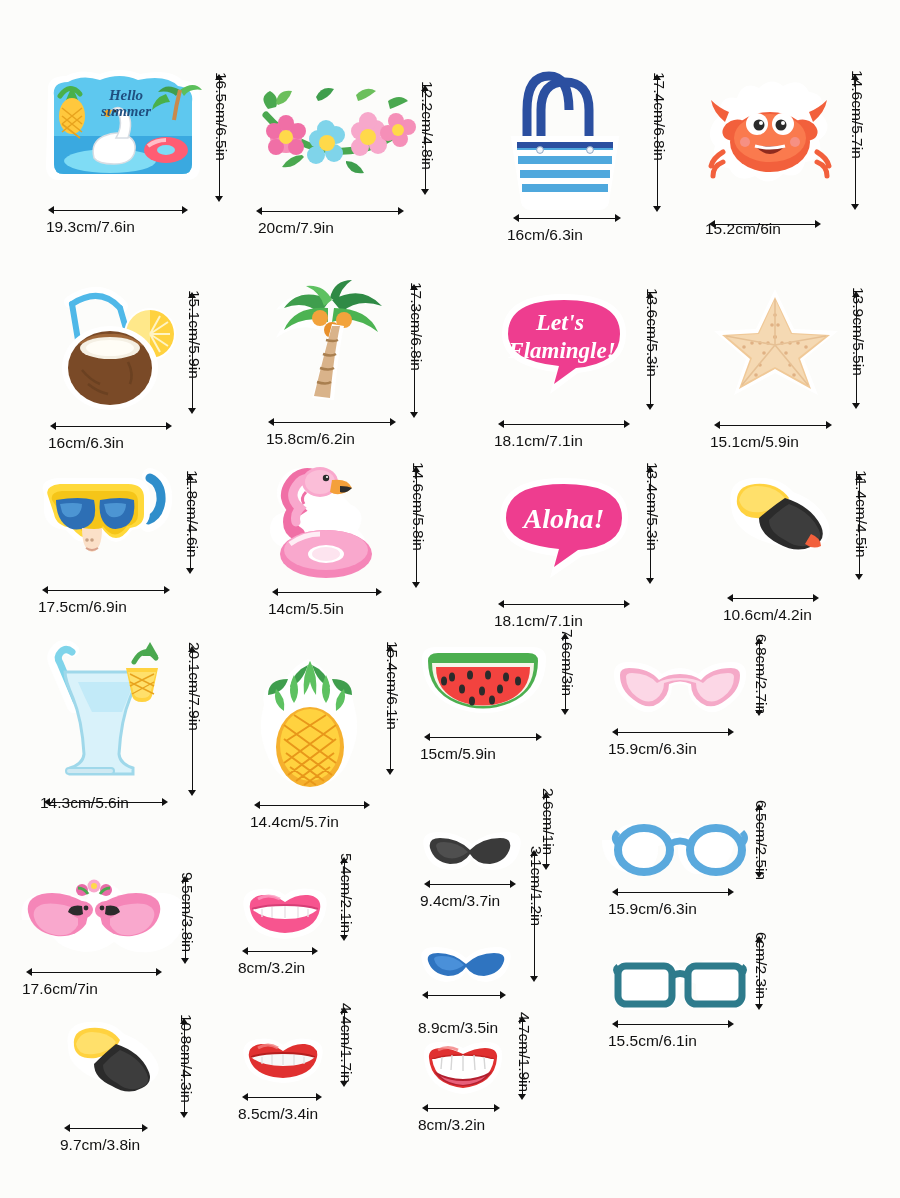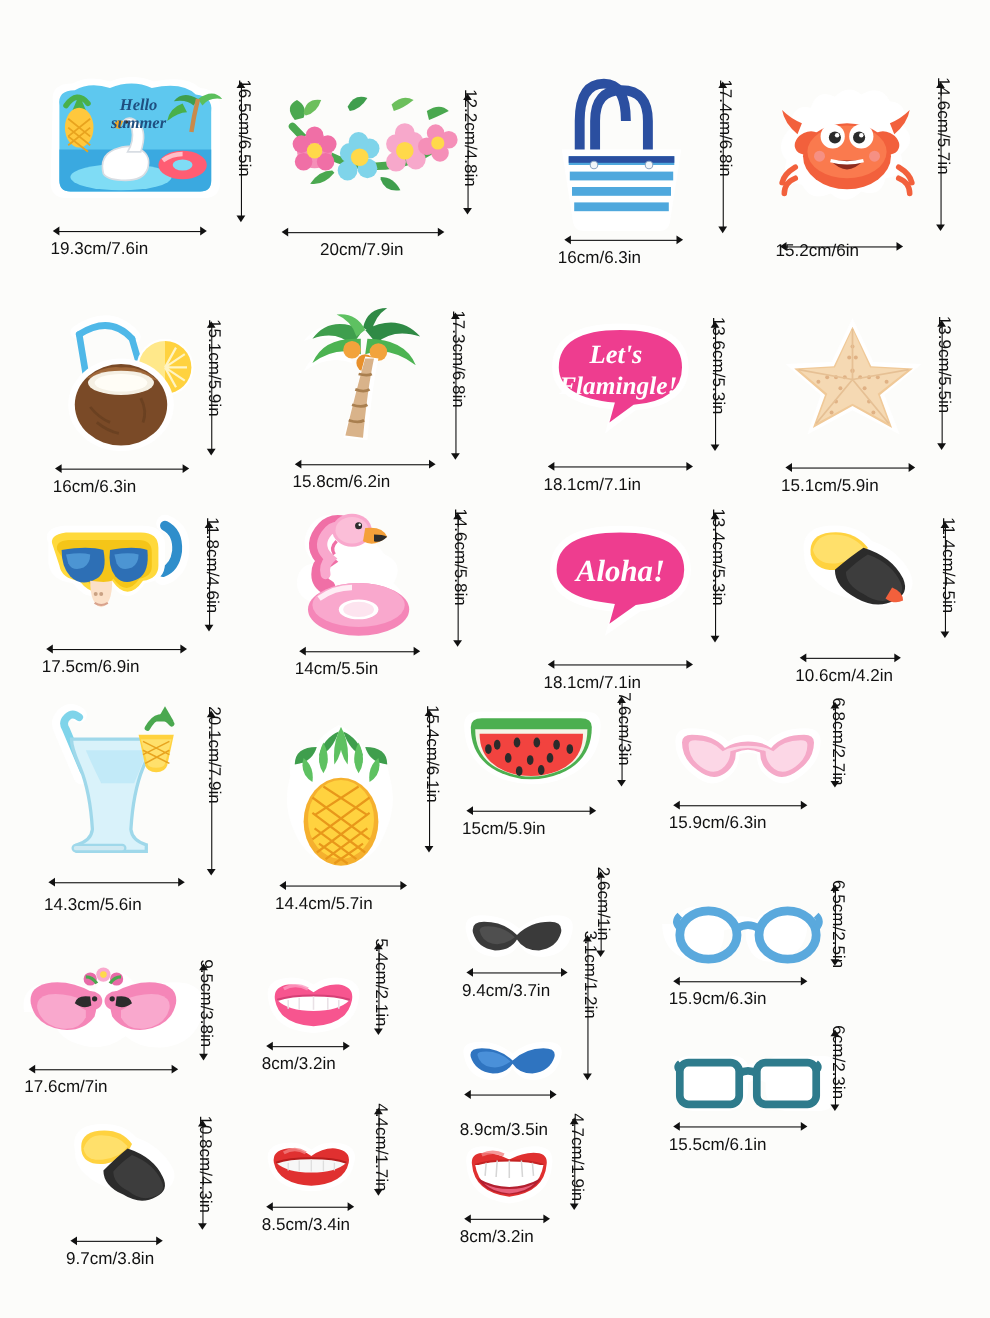--- a/index.html
+++ b/index.html
@@ -157,21 +157,21 @@
         <circle cx="142" cy="45" r="6" fill="#ffd94a"></circle>
       </g>
       <path d="M48 72 q-10 12 -22 10 q8 -12 20 -12z" fill="#4aa84f"></path>
       <path d="M90 78 q4 12 18 10 q-6 -12 -18 -12z" fill="#3f9e4d"></path>
     </svg>
     <div class="arrow-h" style="left:0px; top:122px; width:148px;">
         <span class="hl"></span>
         <span class="line"></span>
         <span class="hr"></span>
       </div>
-    <div class="dim" style="left:2px; top:134px;margin-left:33px;">20cm/7.9in</div>
+    <div class="dim" style="left:2px; top:134px;">20cm/7.9in</div>
     <div class="arrow-v" style="left:165px; top:0px; height:110px;">
         <span class="ht"></span>
         <span class="line"></span>
         <span class="hb"></span>
       </div>
     <div class="dim dim-v" style="left:180px; top:-4px;">12.2cm/4.8in</div>
   </div>
 
   <div class="item" style="left:505px; top:60px; width:170px; height:160px;">
     <svg class="art" width="120" height="152" viewBox="0 0 120 152">
@@ -481,21 +481,21 @@
       <path d="M92 24 q10 -18 22 -4" stroke="#4aa84f" stroke-width="5" fill="none" stroke-linecap="round"></path>
       <path d="M84 30 L116 30 L110 58 q-2 6 -10 6 q-8 0 -10 -6z" fill="#ffd23f"></path>
       <path d="M86 34 L114 34 L108 56 q-1 4 -8 4 q-7 0 -8 -4z" fill="#ffe06b"></path>
       <path d="M88 36 L112 48 M88 44 L112 56 M112 36 L88 48 M112 44 L90 56" stroke="#e8a31e" stroke-width="1.4"></path>
     </svg>
     <div class="arrow-h" style="left:2px; top:160px; width:124px;">
         <span class="hl"></span>
         <span class="line"></span>
         <span class="hr"></span>
       </div>
-    <div class="dim" style="left:-2px; top:176px;">14.3cm/5.6in</div>
+    <div class="dim" style="left:-2px; top:156px;">14.3cm/5.6in</div>
     <div class="arrow-v" style="left:146px; top:8px; height:150px;">
         <span class="ht"></span>
         <span class="line"></span>
         <span class="hb"></span>
       </div>
     <div class="dim dim-v" style="left:161px; top:4px;">20.1cm/7.9in</div>
   </div>
 
   <div class="item" style="left:250px; top:655px; width:170px; height:160px;">
     <svg class="art" width="120" height="140" viewBox="0 0 120 140">

